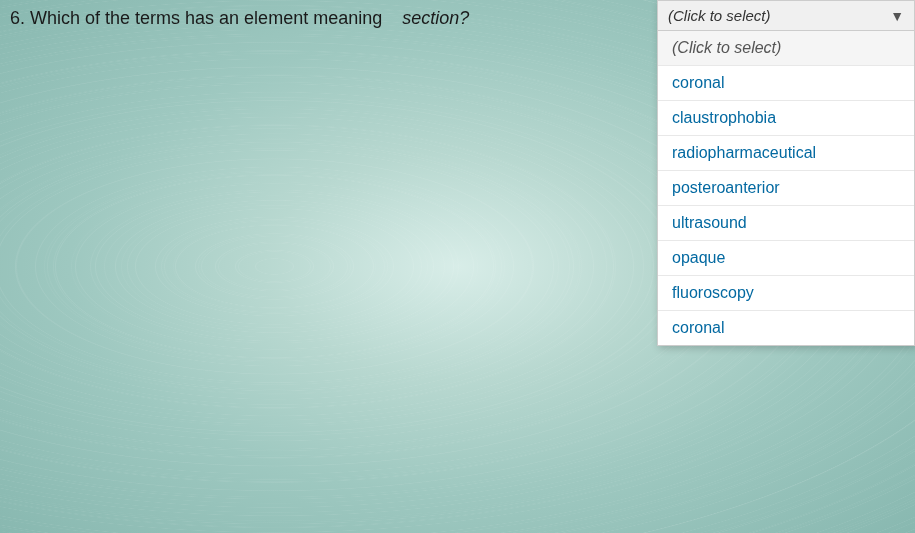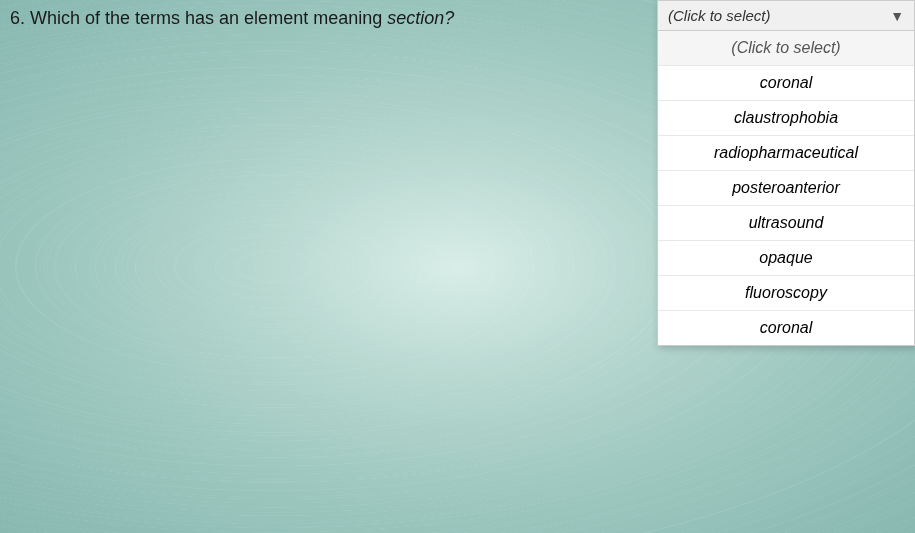--- a/index.html
+++ b/index.html
@@ -46,32 +46,32 @@
       left: 10px;
       font-size: 18px;
       color: #1a1a1a;
       font-weight: normal;
       z-index: 10;
       white-space: nowrap;
     }
 
     .question-text em {
       font-style: italic;
+      margin-left: 15px;
     }
 
     .dropdown-container {
       position: absolute;
       top: 0px;
       right: 0px;
       width: 258px;
       z-index: 20;
       background: white;
       border: 1px solid #ccc;
       box-shadow: 2px 2px 8px rgba(0,0,0,0.2);
-      text-align: center;
     }
 
     .dropdown-header {
       display: flex;
       align-items: center;
       justify-content: space-between;
       padding: 6px 10px;
       background: #f0f0f0;
       border-bottom: 1px solid #ccc;
       cursor: pointer;
@@ -88,24 +88,23 @@
       color: #555;
     }
 
     .dropdown-list {
       background: white;
     }
 
     .dropdown-item {
       padding: 8px 14px;
       font-size: 16px;
-      color: #000000;
+      color: #0369a1;
       cursor: pointer;
       border-bottom: 1px solid #e8e8e8;
-      font-style: italic;
     }
 
     .dropdown-item:last-child {
       border-bottom: none;
     }
 
     .dropdown-item.placeholder {
       color: #555;
       font-style: italic;
       background: #f5f5f5;

